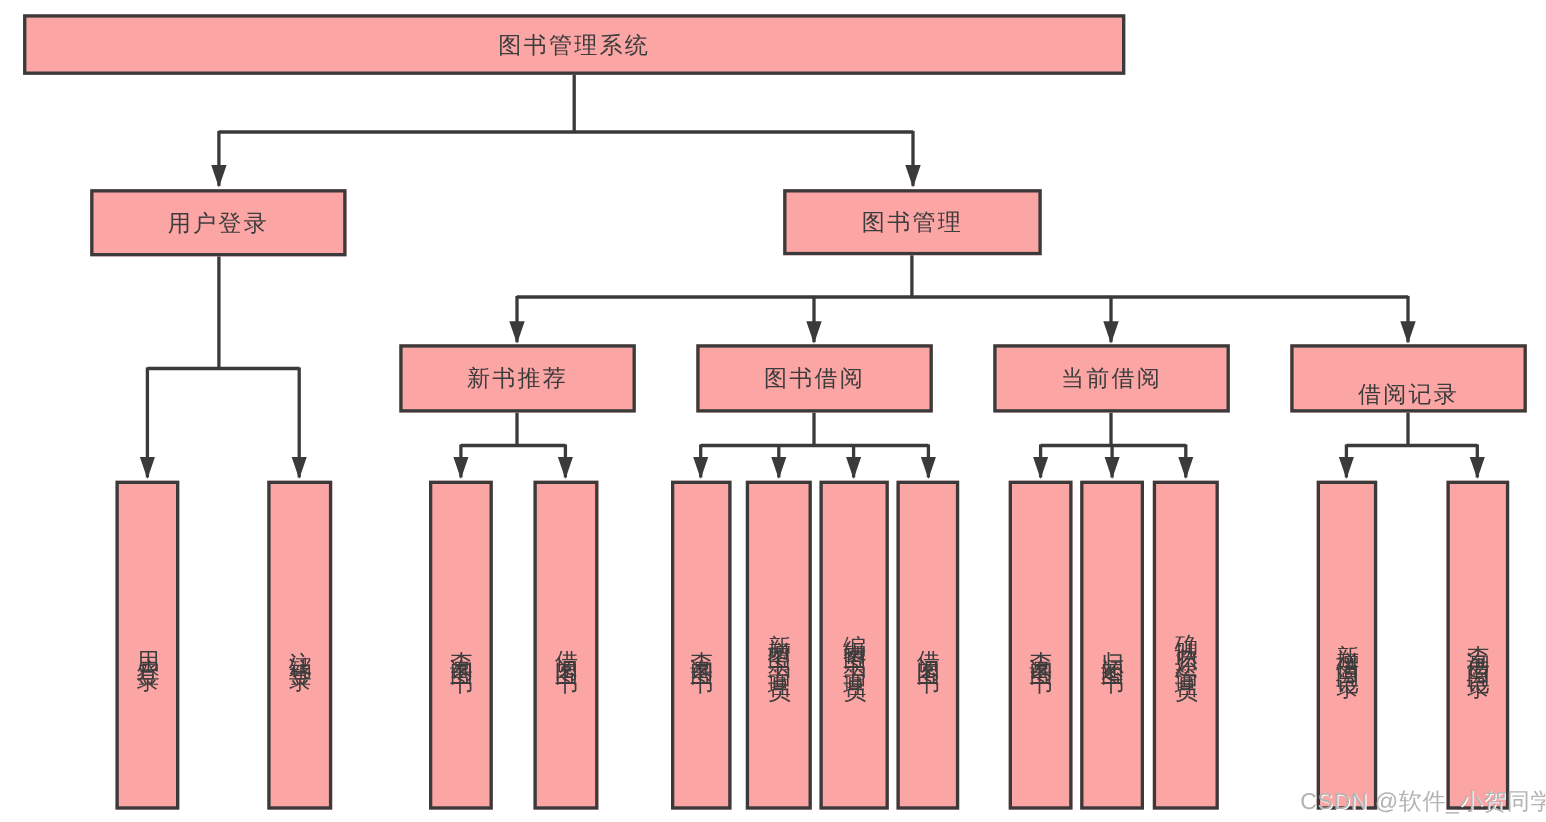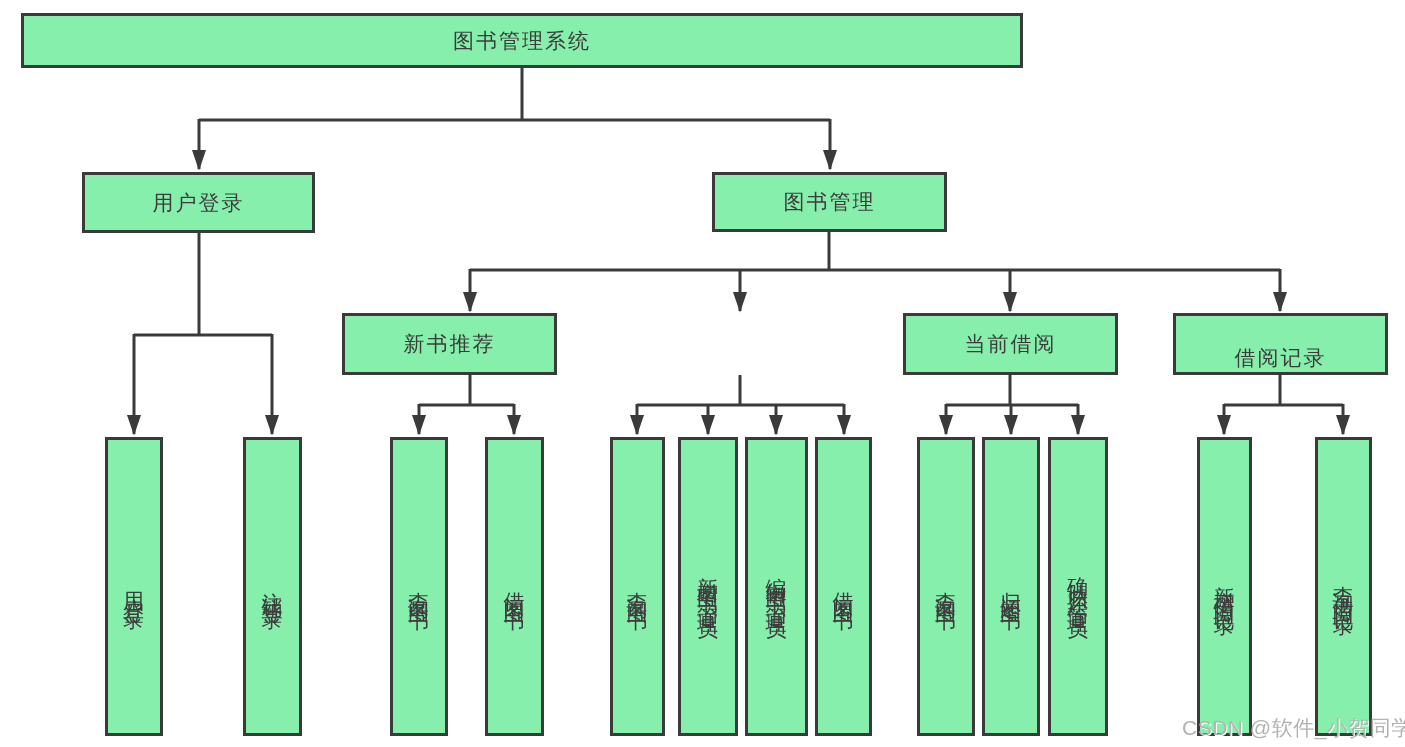--- a/index.html
+++ b/index.html
@@ -18,21 +18,21 @@
   .connectors {
     position: absolute;
     left: 0;
     top: 0;
     z-index: 1;
   }
   .node {
     position: absolute;
     box-sizing: border-box;
     border: 3px solid #3a3a3a;
-    background: #86efac;
+    background: #fca5a5;
     display: flex;
     align-items: center;
     justify-content: center;
     z-index: 2;
     color: #3c3c3c;
   }
   .node .lbl {
     font-size: 21px;
     letter-spacing: 2px;
     white-space: nowrap;
@@ -129,22 +129,25 @@
     <span class="lbl">图书管理系统</span>
   </div>
 
   <div class="node" style="left:82px; top:172px; width:233px; height:61px;">
     <span class="lbl">用户登录</span>
   </div>
   <div class="node" style="left:712px; top:172px; width:235px; height:60px;text-align:center;">
     <span class="lbl">图书管理</span>
   </div>
 
-  <div class="node" style="left:342px; top:313px; width:215px; height:62px;">
+  <div class="node" style="left:363px; top:313px; width:215px; height:62px;">
     <span class="lbl">新书推荐</span>
+  </div>
+  <div class="node" style="left:633px; top:313px; width:215px; height:62px;">
+    <span class="lbl">图书借阅</span>
   </div>
   <div class="node" style="left:903px; top:313px; width:215px; height:62px;">
     <span class="lbl">当前借阅</span>
   </div>
   <div class="node" style="left:1173px; top:313px; width:215px; height:62px;align-items:flex-end;">
     <span class="lbl">借阅记录</span>
   </div>
 
   <div class="node vnode" style="left:105px; top:437px; width:58px; height:299px;">
     <span class="lbl">用户登录</span>

